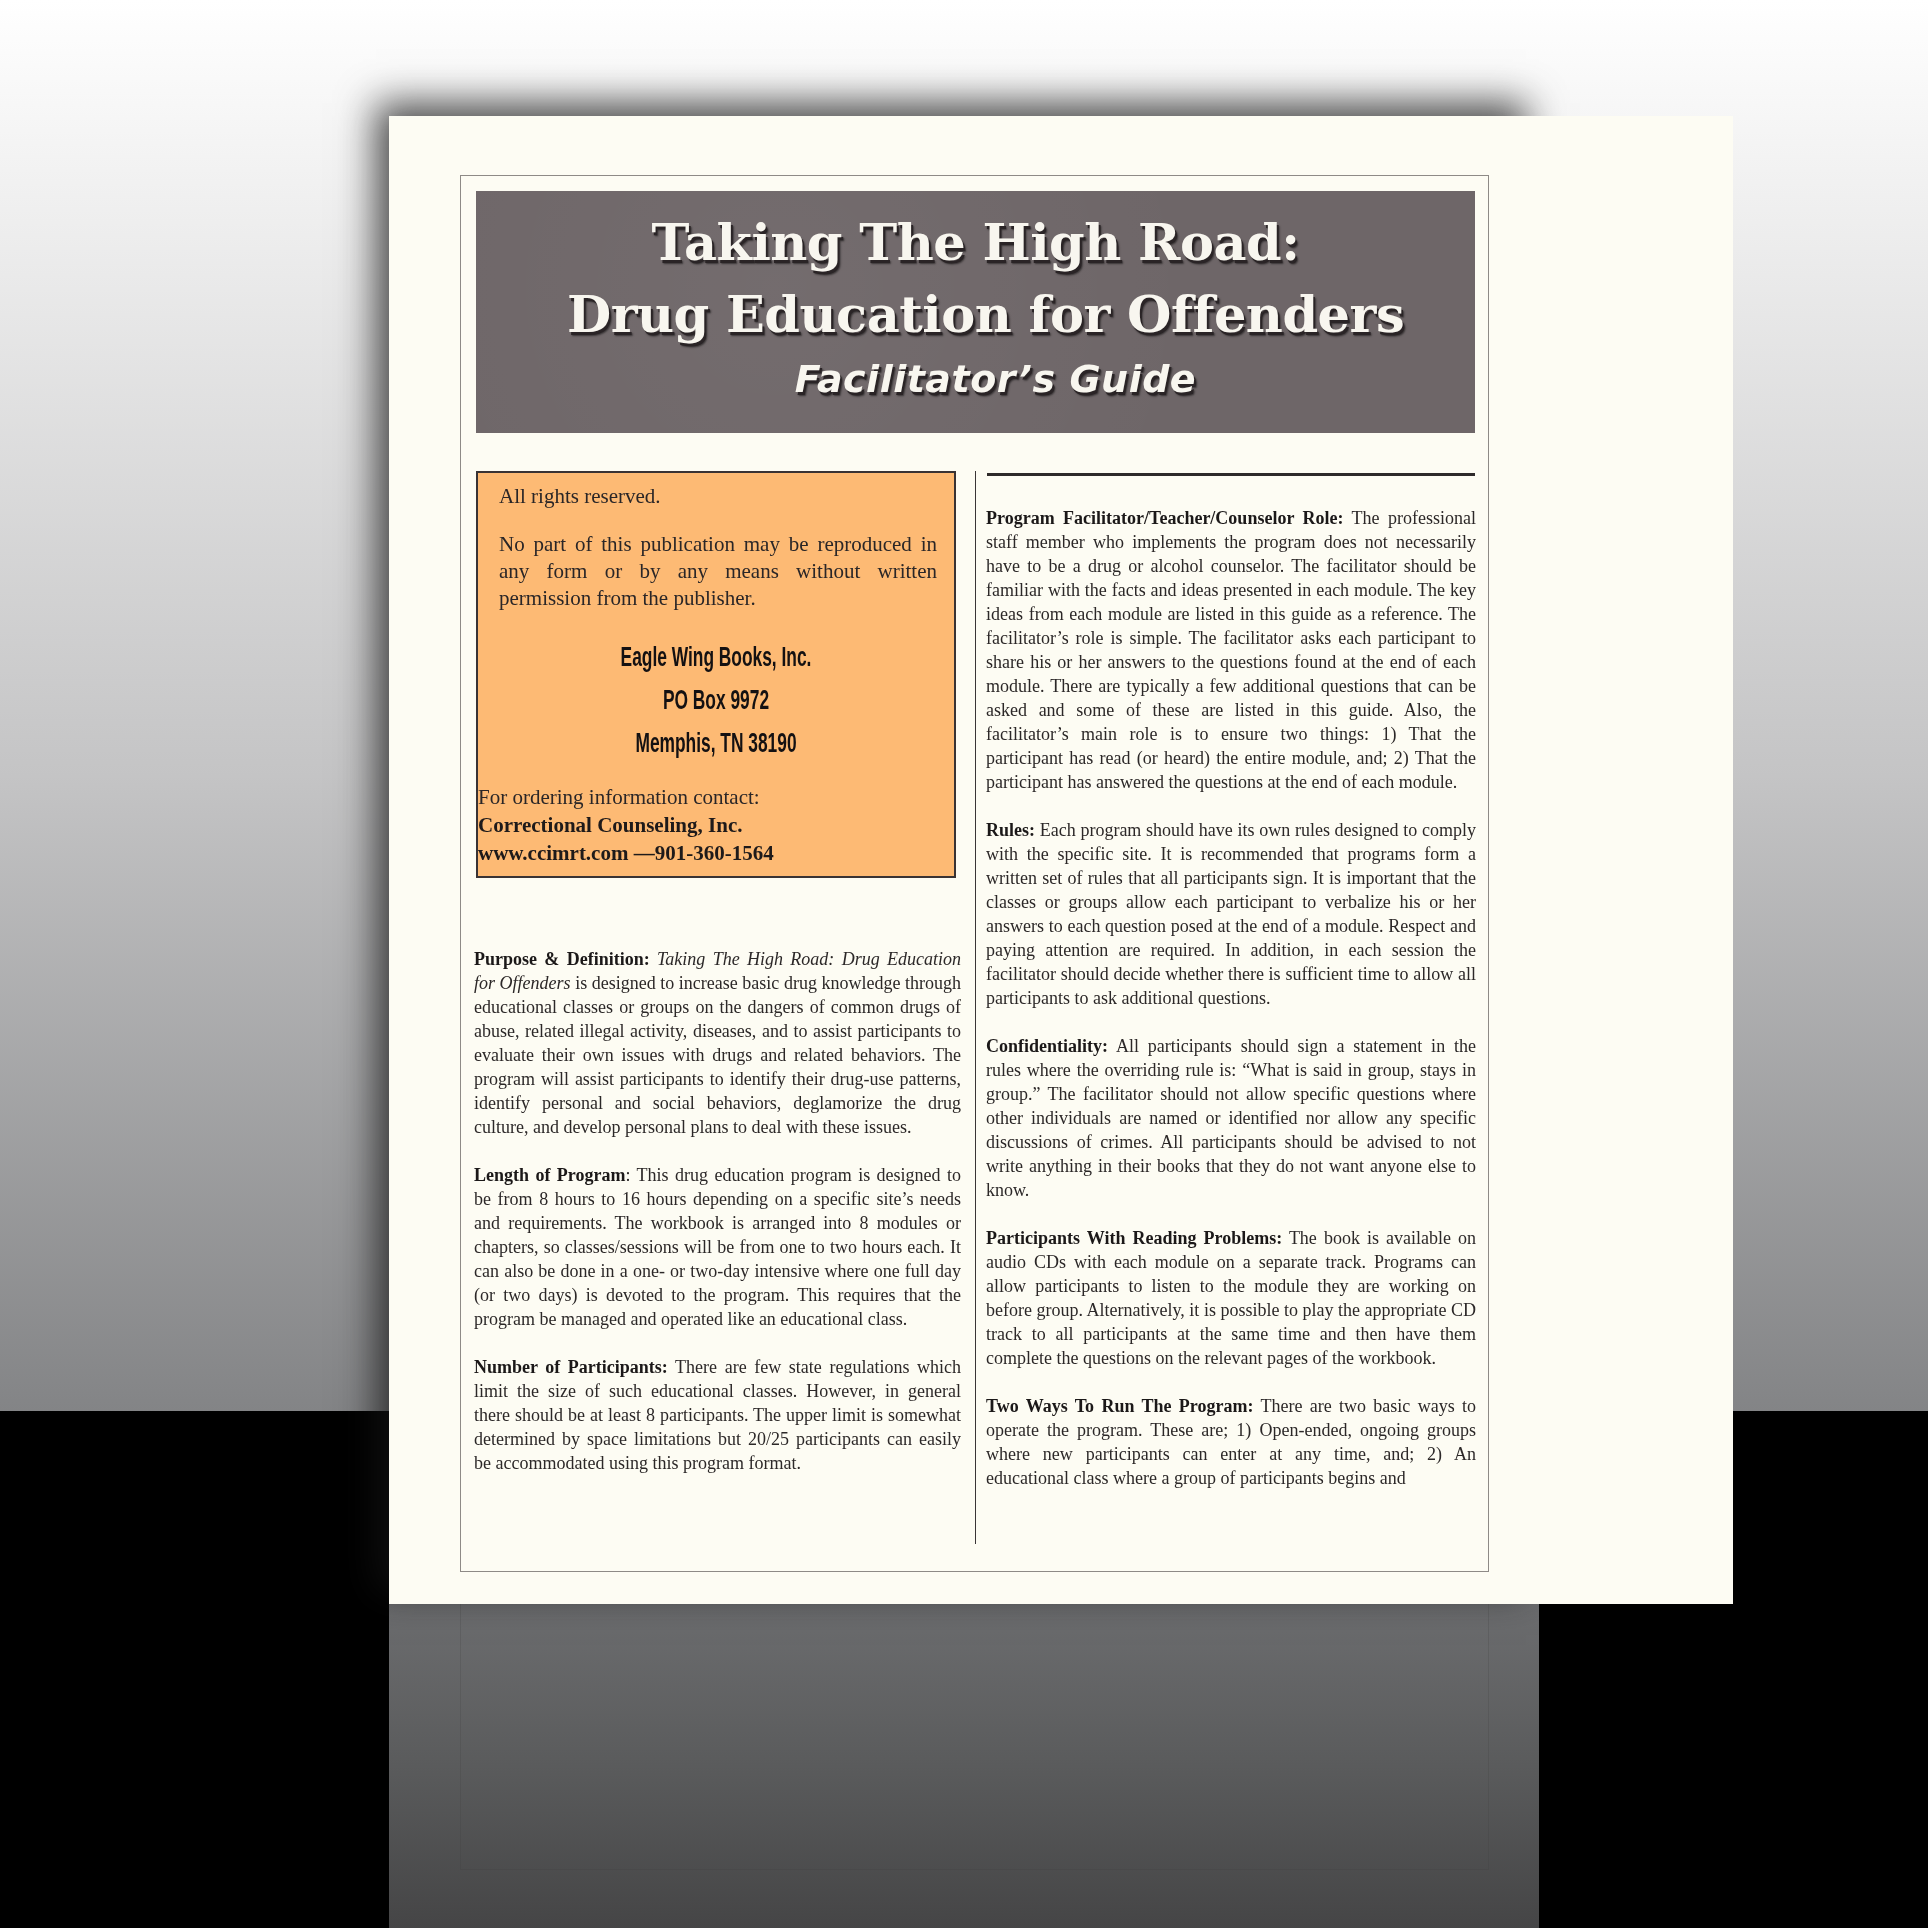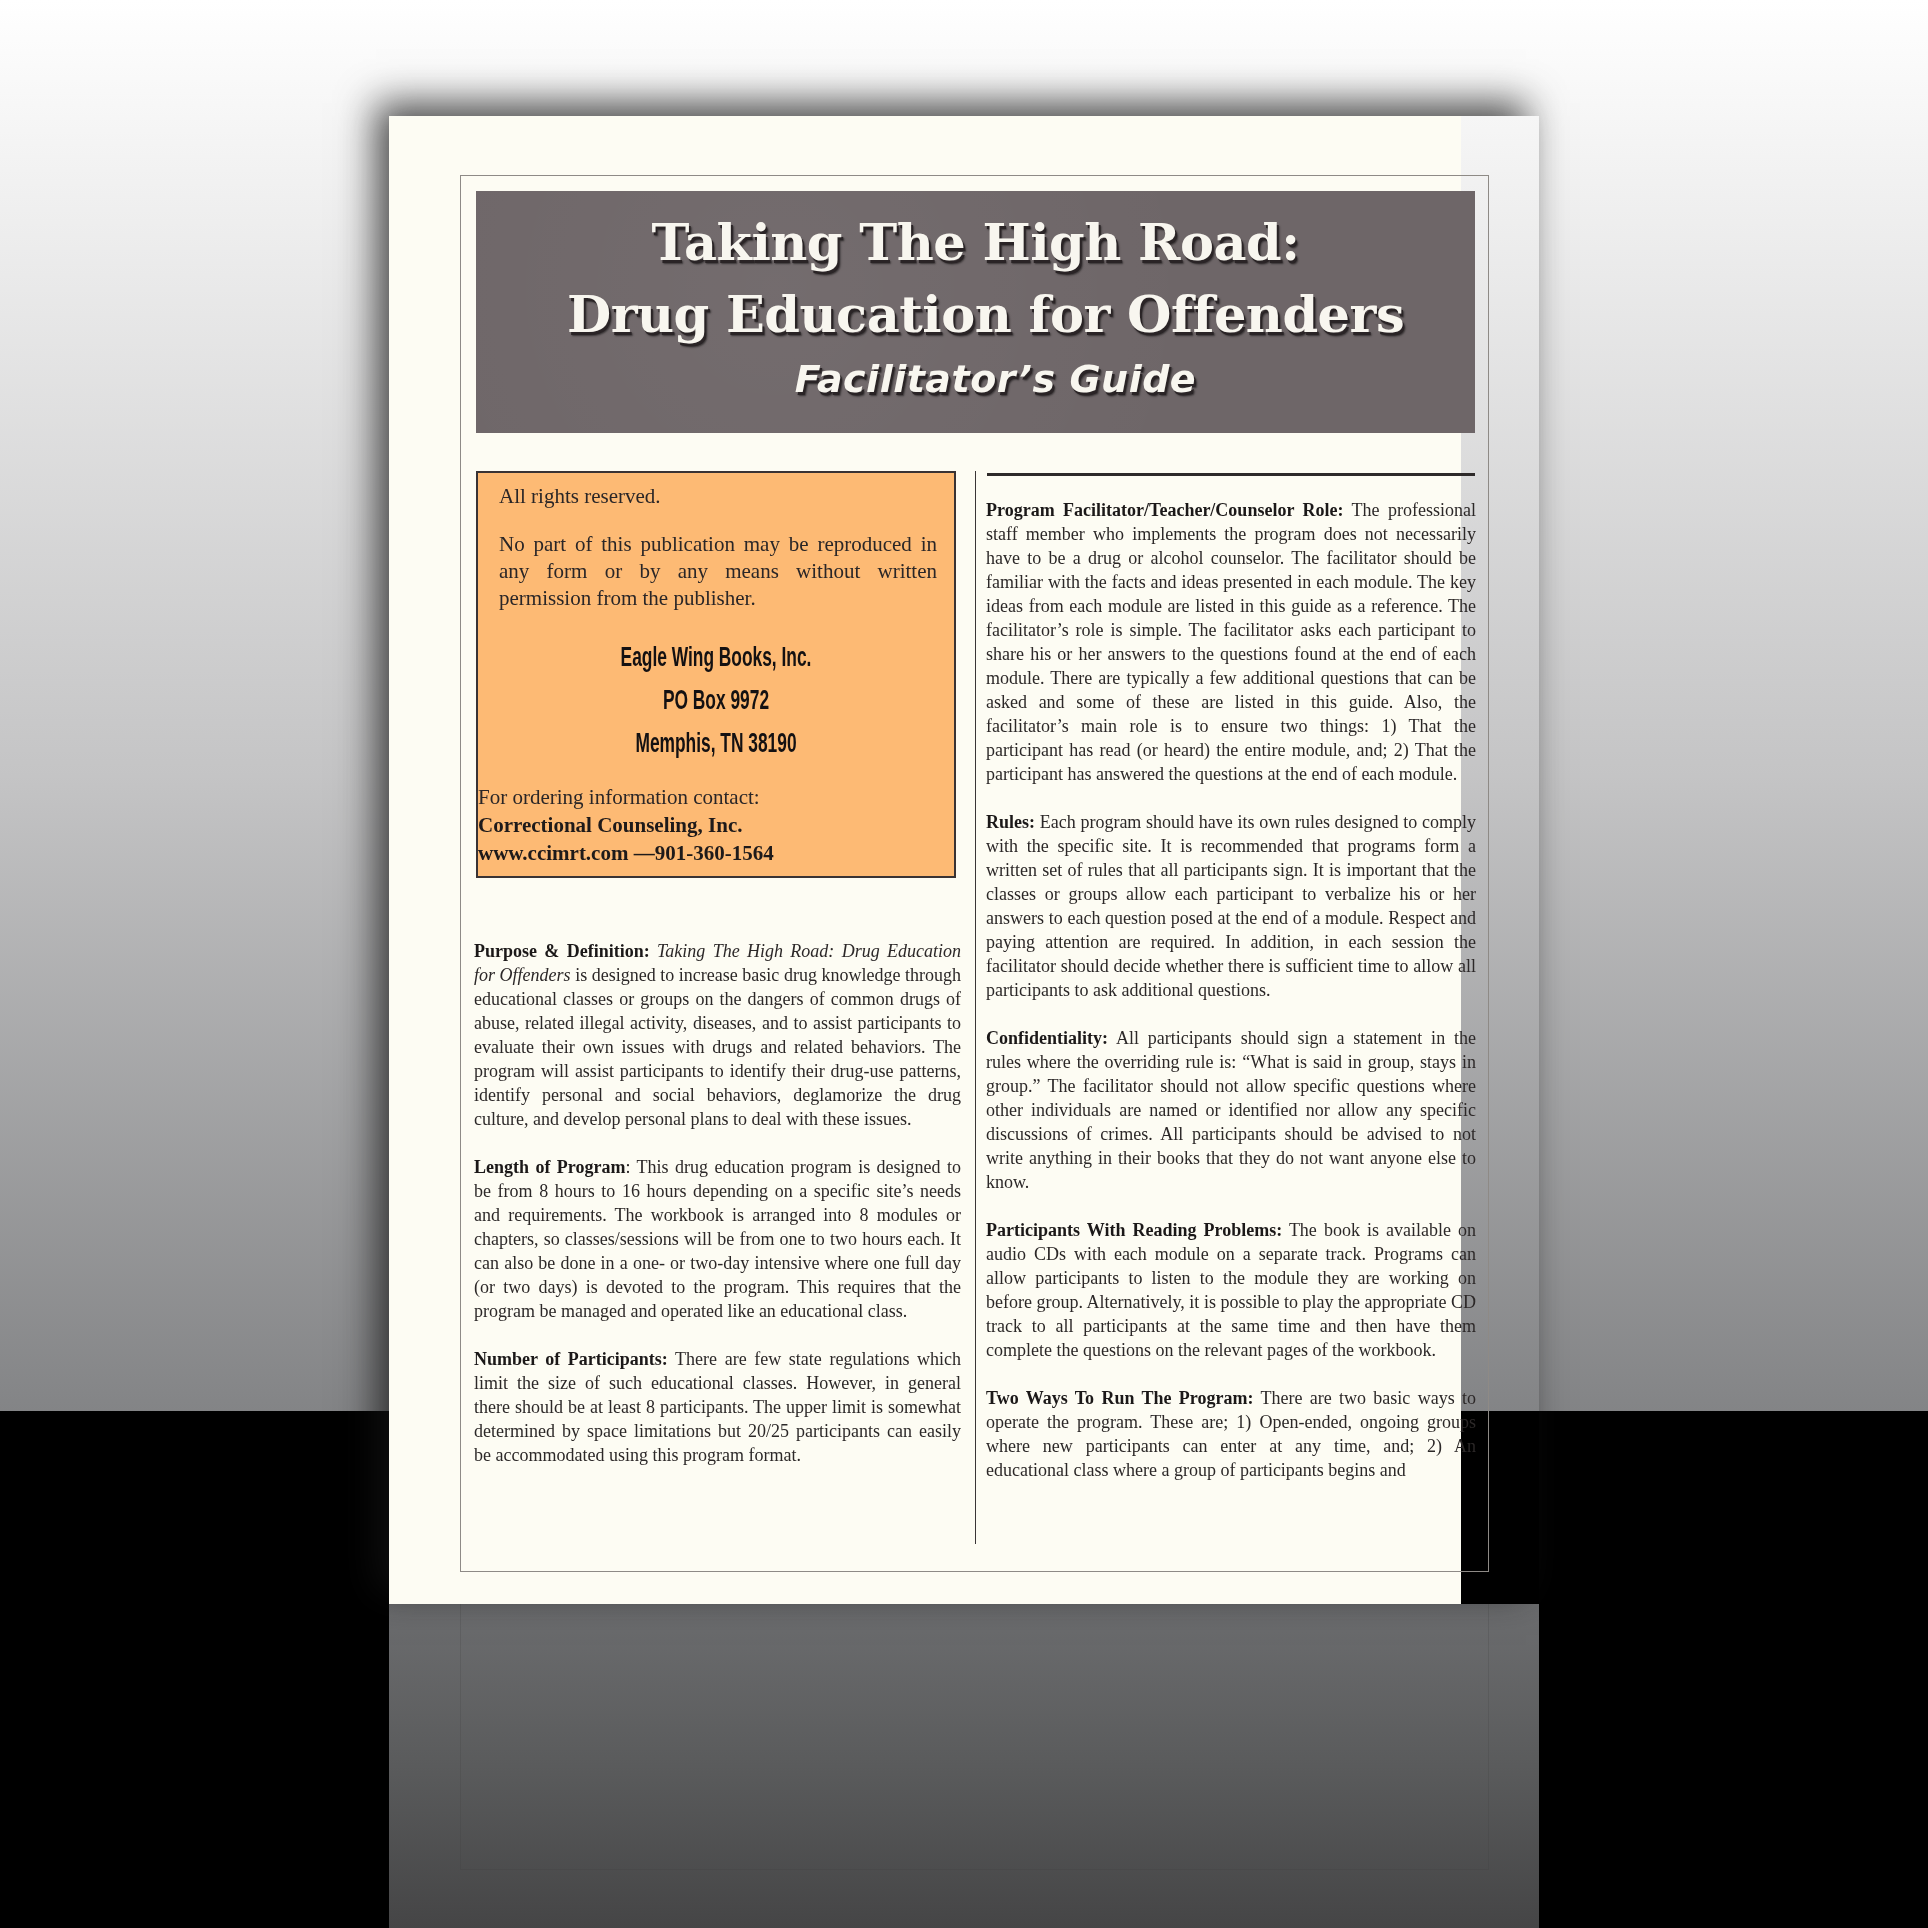--- a/index.html
+++ b/index.html
@@ -12,21 +12,21 @@
     position:absolute; left:0; top:0; width:1928px; height:1411px;
     background:linear-gradient(to bottom, #ffffff 0%, #f2f2f2 12%, #c4c4c5 55%, #838486 100%);
   }
   .page-shadow {
     position:absolute; left:365px; top:92px; width:1173px; height:1511px;
     background:linear-gradient(to bottom, rgba(0,0,0,0) 0%, rgba(0,0,0,0) 100%);
     box-shadow:-13px -13px 36px rgba(20,20,20,0.75);
     left:389px; top:116px; width:1150px; height:1488px;
   }
   .page {
-    position:absolute; left:389px; top:116px; width:1072px; height:1488px;
+    position:absolute; left:389px; top:116px; width:1344px; height:1488px;
     background:#fdfcf3;
   }
   .frame {
     position:absolute; left:71px; top:59px; width:1027px; height:1395px;
     border:1.4px solid #8e8a86;
   }
   .title-band {
     position:absolute; left:87px; top:75px; width:999px; height:242px;
     background:#6e6668;
     background-image:radial-gradient(circle at 30% 40%, rgba(255,255,255,0.04), rgba(0,0,0,0) 60%);
@@ -77,21 +77,21 @@
   }
   .ordering {
     position:absolute; left:0; right:0; top:310px; 
     font-size:21px; line-height:28px;
   }
   .ordering .bold { font-weight:bold; color:#1e1a1a; }
   .col {
     position:absolute; color:#2c2828; font-size:18px; line-height:24px;
     text-align:justify;
   }
-  .col p { margin:8px 0 24px 0; }
+  .col p { margin:16px 0 24px 0; }
   .col .head { font-weight:bold; color:#1b1818; }
   .col .it { font-style:italic; }
   .left-col { left:85px; top:815px; width:487px; }
   .right-col { left:597px; top:374px; width:490px; }
   .reflection-fade-wrap { position:absolute; inset:0; }
   .reflect-mask {
     position:absolute; left:389px; top:1604px; width:1150px; height:325px; overflow:hidden;
   }
   .reflect-mask .page-copy {
     position:absolute; left:0; top:-1163px; width:1150px; height:1488px;

